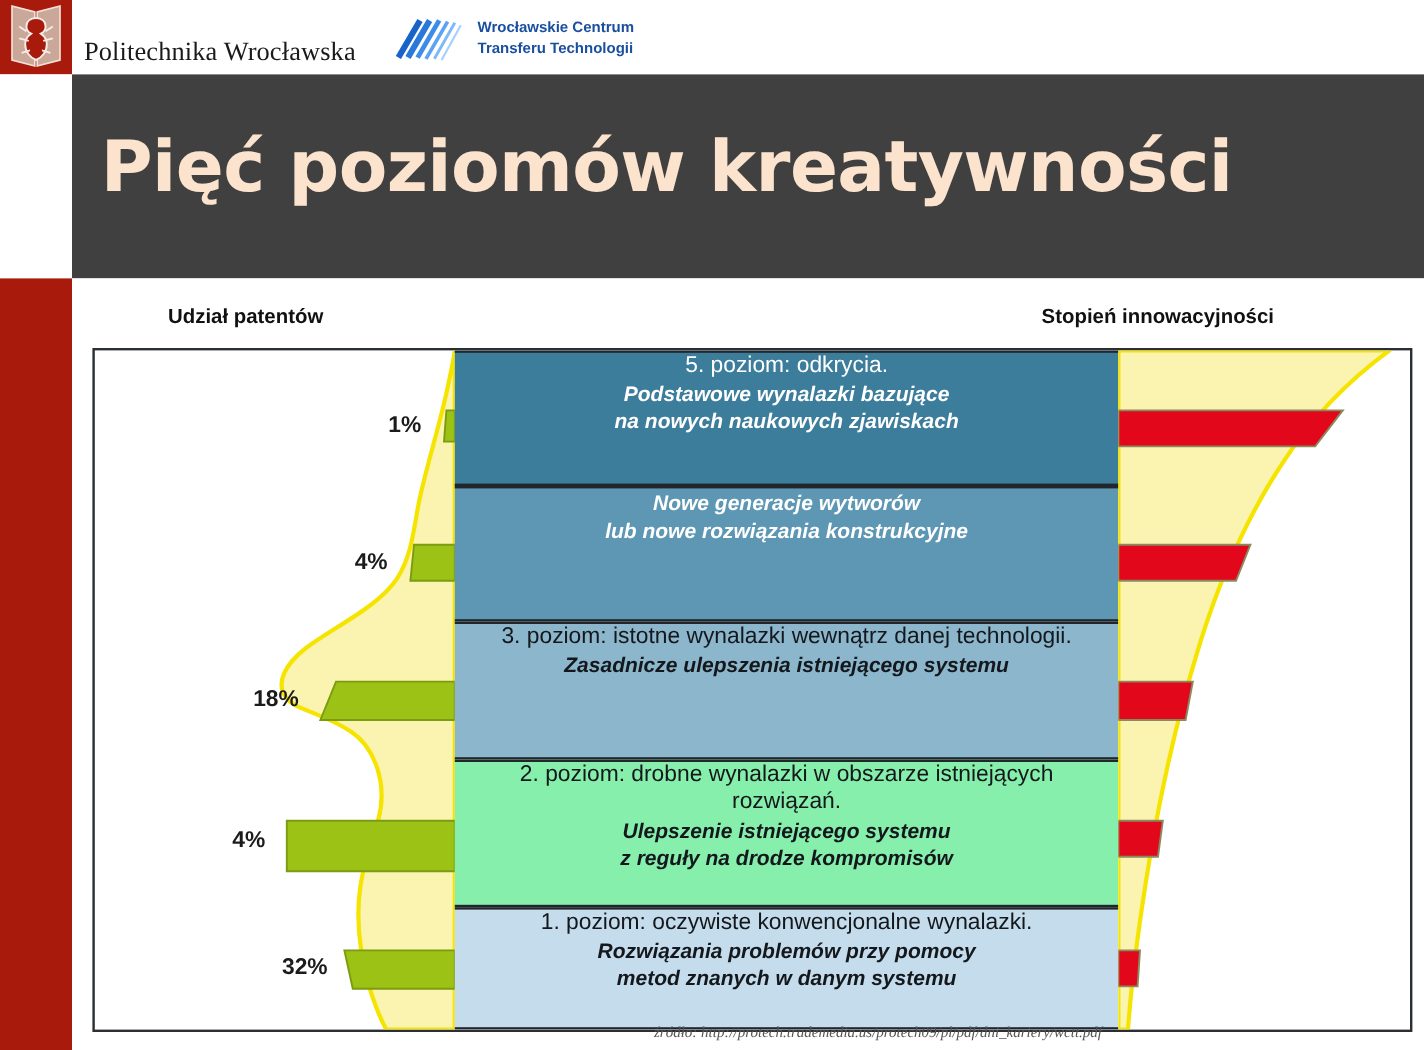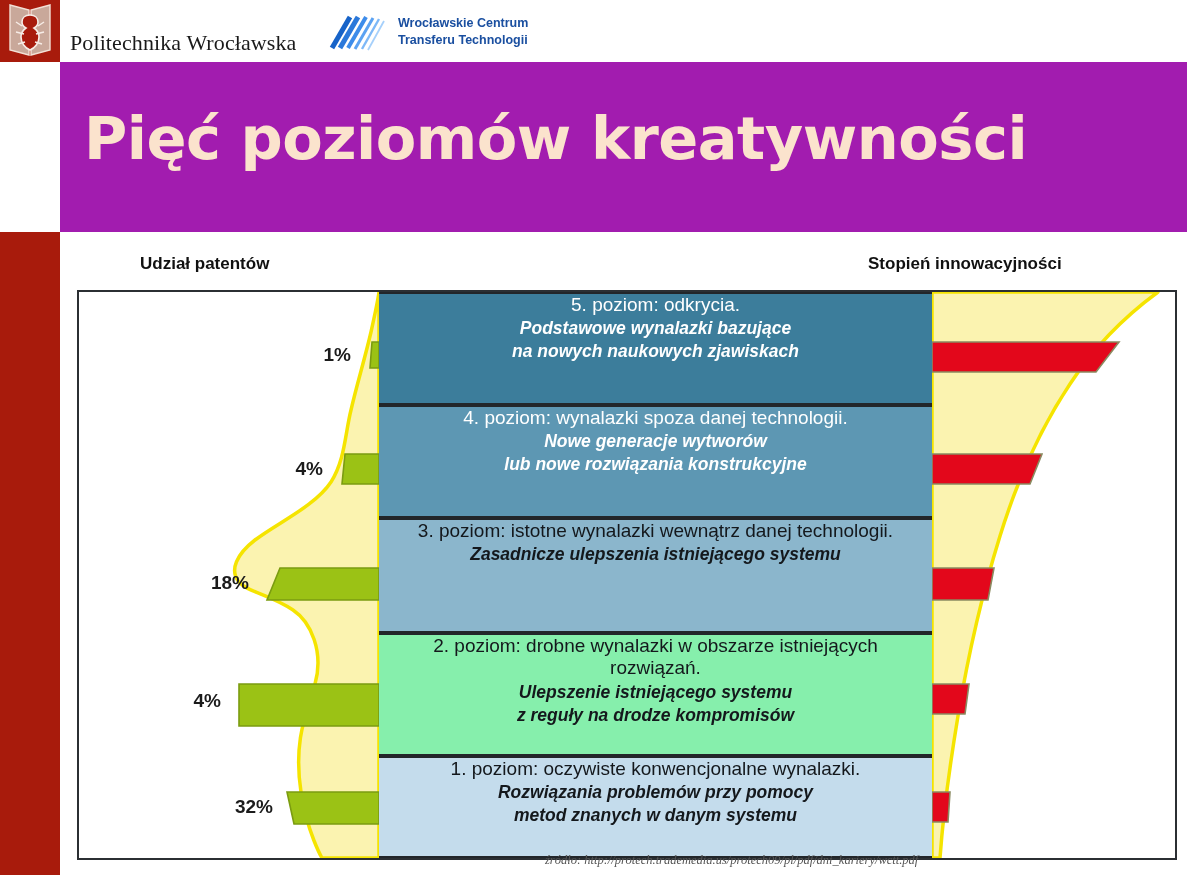--- a/index.html
+++ b/index.html
@@ -34,21 +34,21 @@
   .wctt-mark{position:absolute;left:0;top:2px;width:62px;height:38px;}
   .wctt-text{
     position:absolute;left:70px;top:3px;
     font-size:12.5px;font-weight:bold;color:#1a4fa0;line-height:1.35;
     white-space:nowrap;
   }
 
   
   .title-band{
     position:absolute;left:60px;top:62px;width:1127px;height:170px;
-    background:#a21caf;
+    background:#404040;
   }
   .title-text{
     position:absolute;left:24px;top:42px;
     font-size:59px;font-weight:bold;color:#fbe3cd;
     letter-spacing:-0.5px;white-space:nowrap;
     font-family:"DejaVu Sans", sans-serif;
   }
   
   .notch{
     position:absolute;left:0;top:62px;width:60px;height:170px;background:#ffffff;
@@ -188,21 +188,20 @@
       <div class="pct" style="left:132px;top:504px;width:62px;">32%</div>
     </div>
 
     <div class="mid-panel">
       <div class="lvl" style="top: 0px; height: 113px; background: rgb(60, 125, 155); color: rgb(255, 255, 255);">
         <div class="head">5. poziom: odkrycia.</div>
         <div class="sub">Podstawowe wynalazki bazujące</div>
         <div class="sub">na nowych naukowych zjawiskach</div>
       </div>
       <div class="lvl" style="top: 113px; height: 113px; background: rgb(93, 151, 179); color: rgb(255, 255, 255);">
-        <div class="head">4. poziom: wynalazki spoza danej technologii.</div>
         <div class="sub">Nowe generacje wytworów</div>
         <div class="sub">lub nowe rozwiązania konstrukcyjne</div>
       </div>
       <div class="lvl" style="top: 226px; height: 115px; background: rgb(139, 182, 204); color: rgb(20, 24, 28);">
         <div class="head">3. poziom: istotne wynalazki wewnątrz danej technologii.</div>
         <div class="sub">Zasadnicze ulepszenia istniejącego systemu</div>
       </div>
       <div class="lvl" style="top: 341px; height: 123px; background: #86efac; color: rgb(20, 24, 28);">
         <div class="head">2. poziom: drobne wynalazki w obszarze istniejących rozwiązań.</div>
         <div class="sub">Ulepszenie istniejącego systemu</div>

